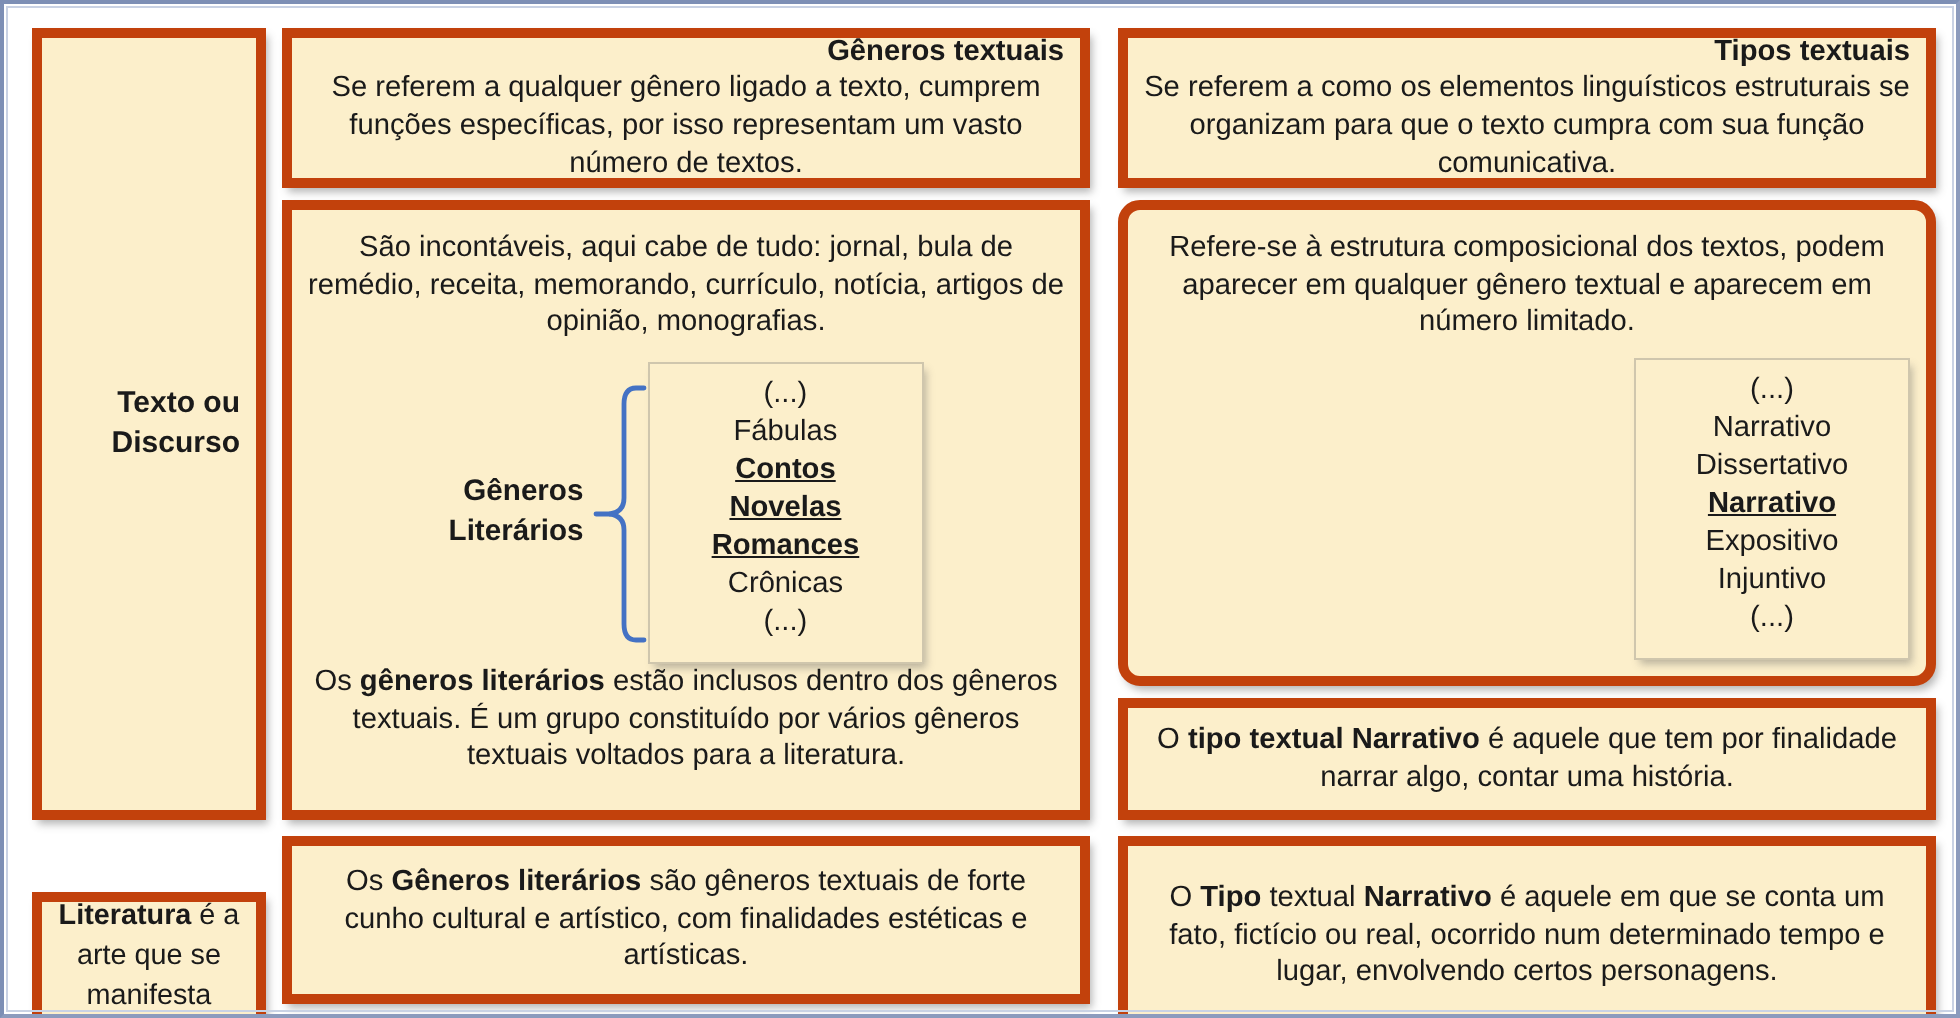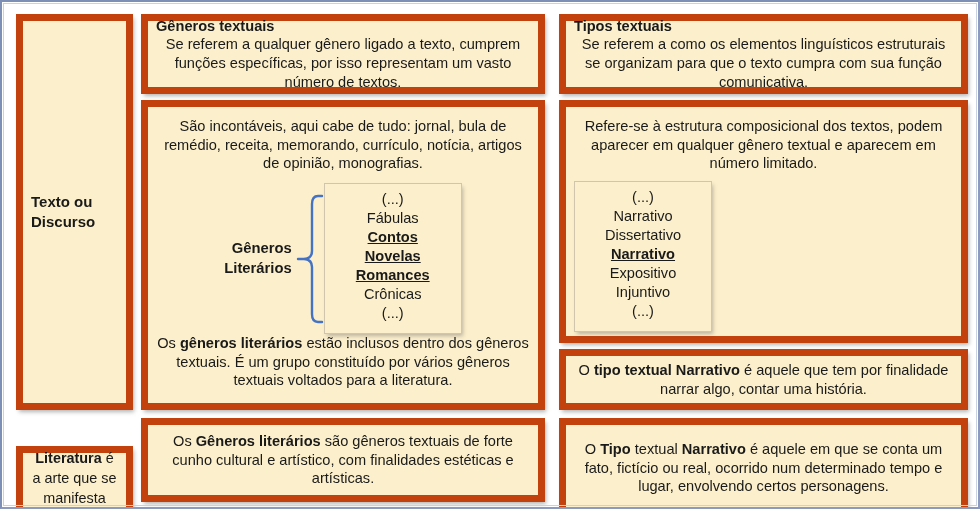--- a/index.html
+++ b/index.html
@@ -36,25 +36,25 @@
     top: 4px;
     width: 968px;
     height: 501px;
   }
 
   
   .cell {
     position: absolute;
     box-sizing: border-box;
     background: #fcefcb;
-    border: 7px solid #c2410c;
+    border: 5px solid #c2410c;
     box-shadow: 2px 3px 4px -1px rgba(90, 90, 90, 0.45);
     display: flex;
     flex-direction: column;
-    align-items: flex-start;
+    align-items: flex-end;
     justify-content: center;
     text-align: center;
     color: #1a1a1a;
     font-size: 14.6px;
     line-height: 1.28;
     padding: 0 8px;
   }
   .cell p { margin: 0; }
 
   
@@ -106,20 +106,21 @@
     width: 409px;
     height: 80px;
   }
   #c3-body {
     left: 551px;
     top: 94px;
     width: 409px;
     height: 243px;
     justify-content: flex-start;
     padding-top: 10px;
+    border-radius: 11px;
   }
   #c3-summary {
     left: 551px;
     top: 343px;
     width: 409px;
     height: 61px;
   }
   #c3-bottom {
     left: 551px;
     top: 412px;

